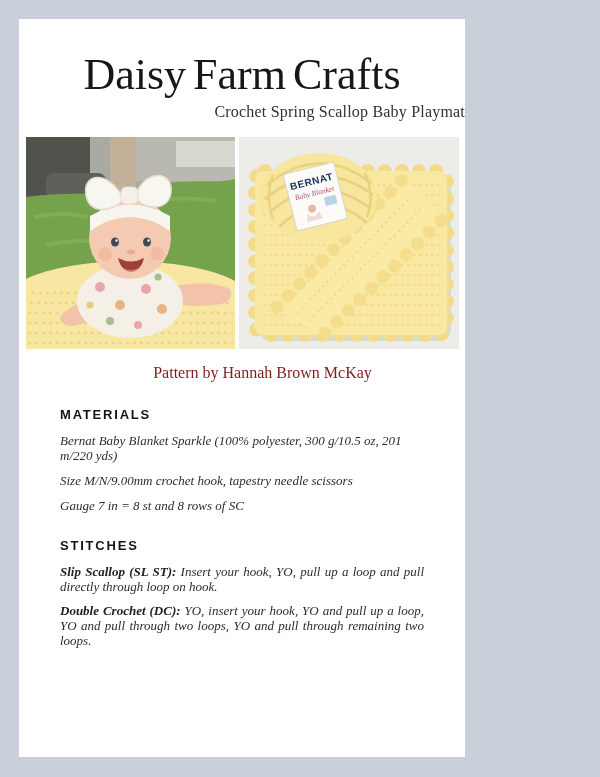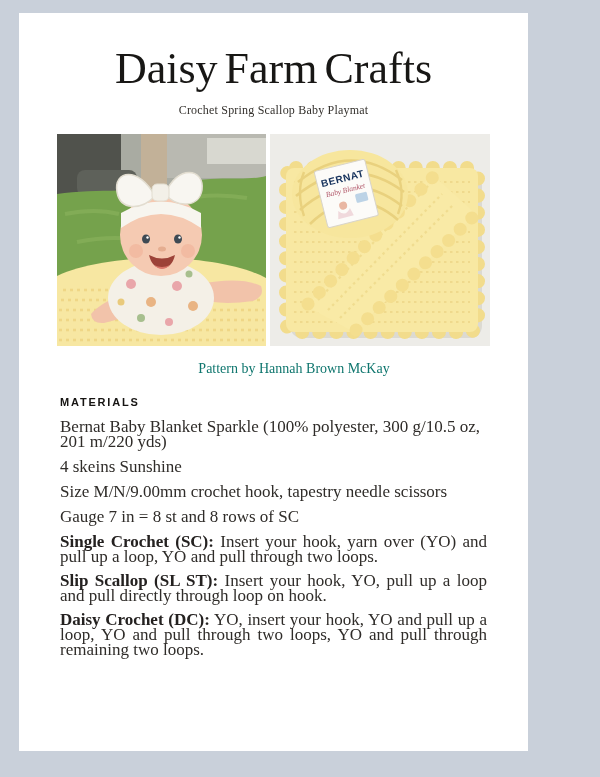--- a/index.html
+++ b/index.html
@@ -1,44 +1,44 @@
 <!DOCTYPE html>
 <html><head>
 <meta charset="utf-8">
 <style>
   * { margin:0; padding:0; box-sizing:border-box; }
   html,body { width:600px; height:777px; }
   body { font-family:"Liberation Serif","DejaVu Serif",serif; }
 
   .canvas { position:relative; width:600px; height:777px; background:#c9d0da; }
-  .sheet  { position:absolute; left:19px; top:13px; width:509px; height:738px; background:#ffffff; }
+  .sheet  { position:absolute; left:19px; top:19px; width:446px; height:738px; background:#ffffff; }
 
   .title {
     margin-top:31px; text-align:center;
     font-family:"Liberation Serif","DejaVu Serif",serif;
     font-weight:400; font-size:44px; line-height:1.12;
     color:#181715; word-spacing:-4px; letter-spacing:0;
   }
   .subtitle {
-    margin-top:10px; text-align:center;
-    font-size:12px; color:#33302c; letter-spacing:.2px;
+    margin-top:4px; text-align:right;
+    font-size:16px; color:#33302c; letter-spacing:.2px;
   }
   .photos { margin-top:16px; display:flex; justify-content:center; gap:4px; }
   .photo  { display:block; }
 
-  .byline { margin-top:15px; text-align:center; font-size:14px; color:#0f766e;padding-left:41px; }
+  .byline { margin-top:15px; text-align:center; font-size:16px; color:#7f1d1d;padding-left:41px; }
 
   .content { padding:0 41px; }
   .content h2 {
-    margin:19px 0 11px;
+    margin:25px 0 11px;
     font-family:"Liberation Sans","DejaVu Sans",sans-serif;
-    font-size:11px; font-weight:700; letter-spacing:1.8px; color:#161412;
+    font-size:13px; font-weight:700; letter-spacing:1.8px; color:#161412;
   }
   .content p {
-    margin:1px 0 10px; font-size:17px; line-height:15px; color:#2f2c29;
+    margin:1px 0 10px; font-size:13px; line-height:15px; color:#2f2c29;font-style:italic;
   }
   .stitches p { text-align:justify; margin-bottom:9px; }
   .stitches strong { font-weight:700; color:#242120; }
 </style>
 </head>
 <body>
 
 <div class="canvas">
   <div class="sheet">
 
@@ -127,26 +127,25 @@
       </svg>
 
     </div>
 
     <div class="byline">Pattern by Hannah Brown McKay</div>
 
     <div class="content">
 
       <h2>MATERIALS</h2>
       <p>Bernat Baby Blanket Sparkle (100% polyester, 300 g/10.5 oz, 201 m/220 yds)</p>
-      <p>4 skeins Sunshine</p>
       <p>Size M/N/9.00mm crochet hook, tapestry needle scissors</p>
 
       <p>Gauge 7 in = 8 st and 8 rows of SC</p>
 
+      <h2>STITCHES</h2>
       <div class="stitches">
-        <p><strong>Single Crochet (SC):</strong><span> Insert your hook, yarn over (YO) and pull up a loop, YO and pull through two loops.</span></p>
         <p><strong>Slip Scallop (SL ST):</strong><span> Insert your hook, YO, pull up a loop and pull directly through loop on hook.</span></p>
-        <p><strong>Daisy Crochet (DC):</strong><span> YO, insert your hook, YO and pull up a loop, YO and pull through two loops, YO and pull through remaining two loops.</span></p>
+        <p><strong>Double Crochet (DC):</strong><span> YO, insert your hook, YO and pull up a loop, YO and pull through two loops, YO and pull through remaining two loops.</span></p>
       </div>
 
     </div>
   </div>
 </div>
 
 </body></html>

